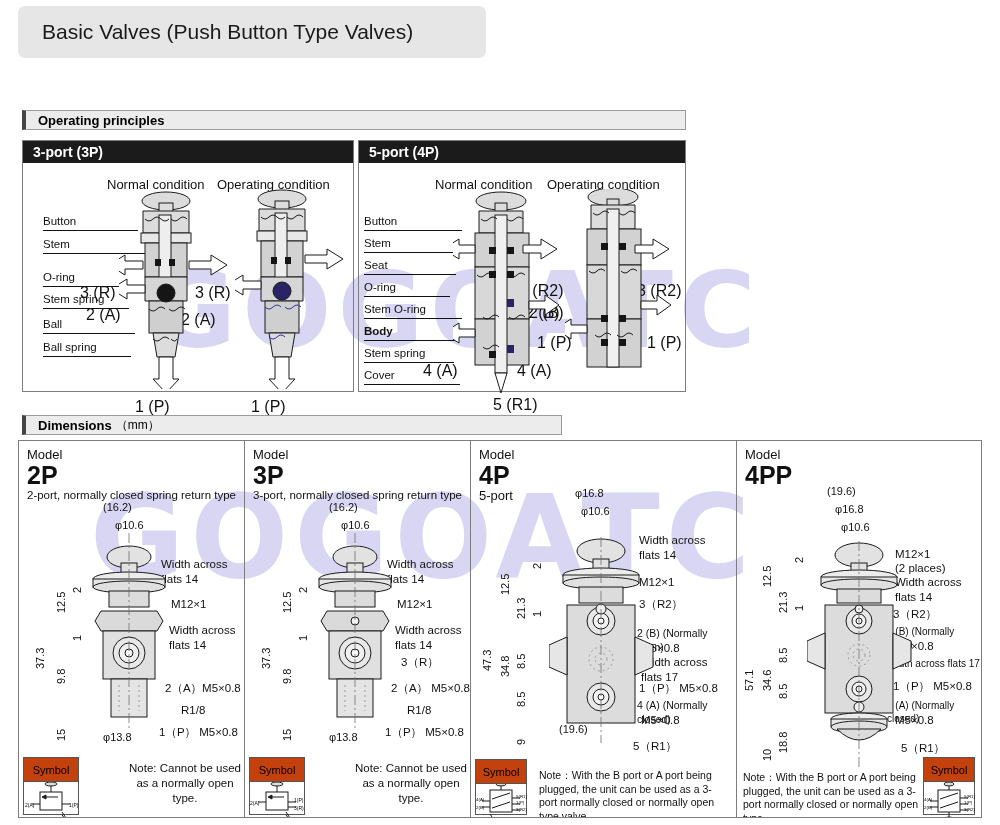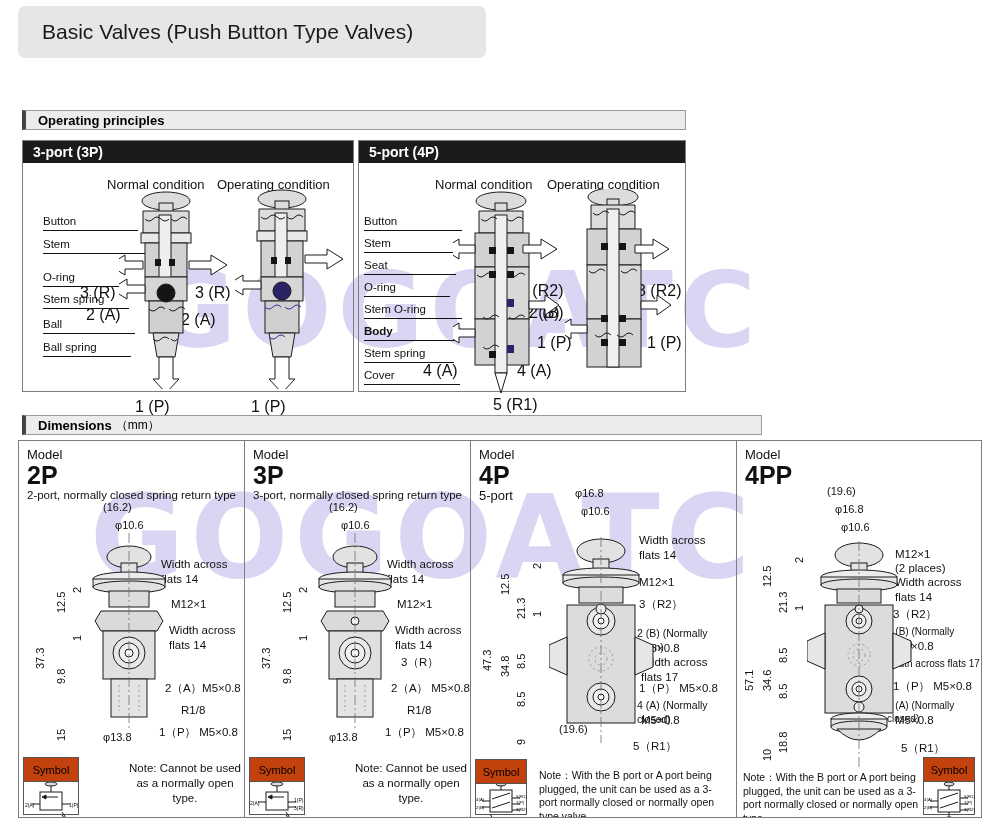--- a/index.html
+++ b/index.html
@@ -343,21 +343,21 @@
       <g stroke="#1b1b1b" stroke-width="1" fill="#fff">
         <path d="M70 56 L88 56 L88 50 L104 60 L88 70 L88 64 L70 64 Z"></path>
         <path d="M76 112 L92 112 L92 106 L106 116 L92 126 L92 120 L76 120 Z"></path>
         <path d="M22 136 L6 136 L6 130 L-10 140 L6 150 L6 144 L22 144 Z"></path>
       </g>
     </svg>
 
   </div>
 </div>
 
-<div class="sec-head" style="left:22px; top:415px; width:740px; height:20px;">
+<div class="sec-head" style="left:22px; top:415px; width:540px; height:20px;">
   <span>Dimensions</span>
   <span class="sub">（mm）</span>
 </div>
 
 <div class="dim-wrap">
 
   <div class="dim-panel p2">
     <div class="model-word">Model</div>
     <div class="model-code">2P</div>
     <div class="model-desc">2-port, normally closed spring return type</div>

